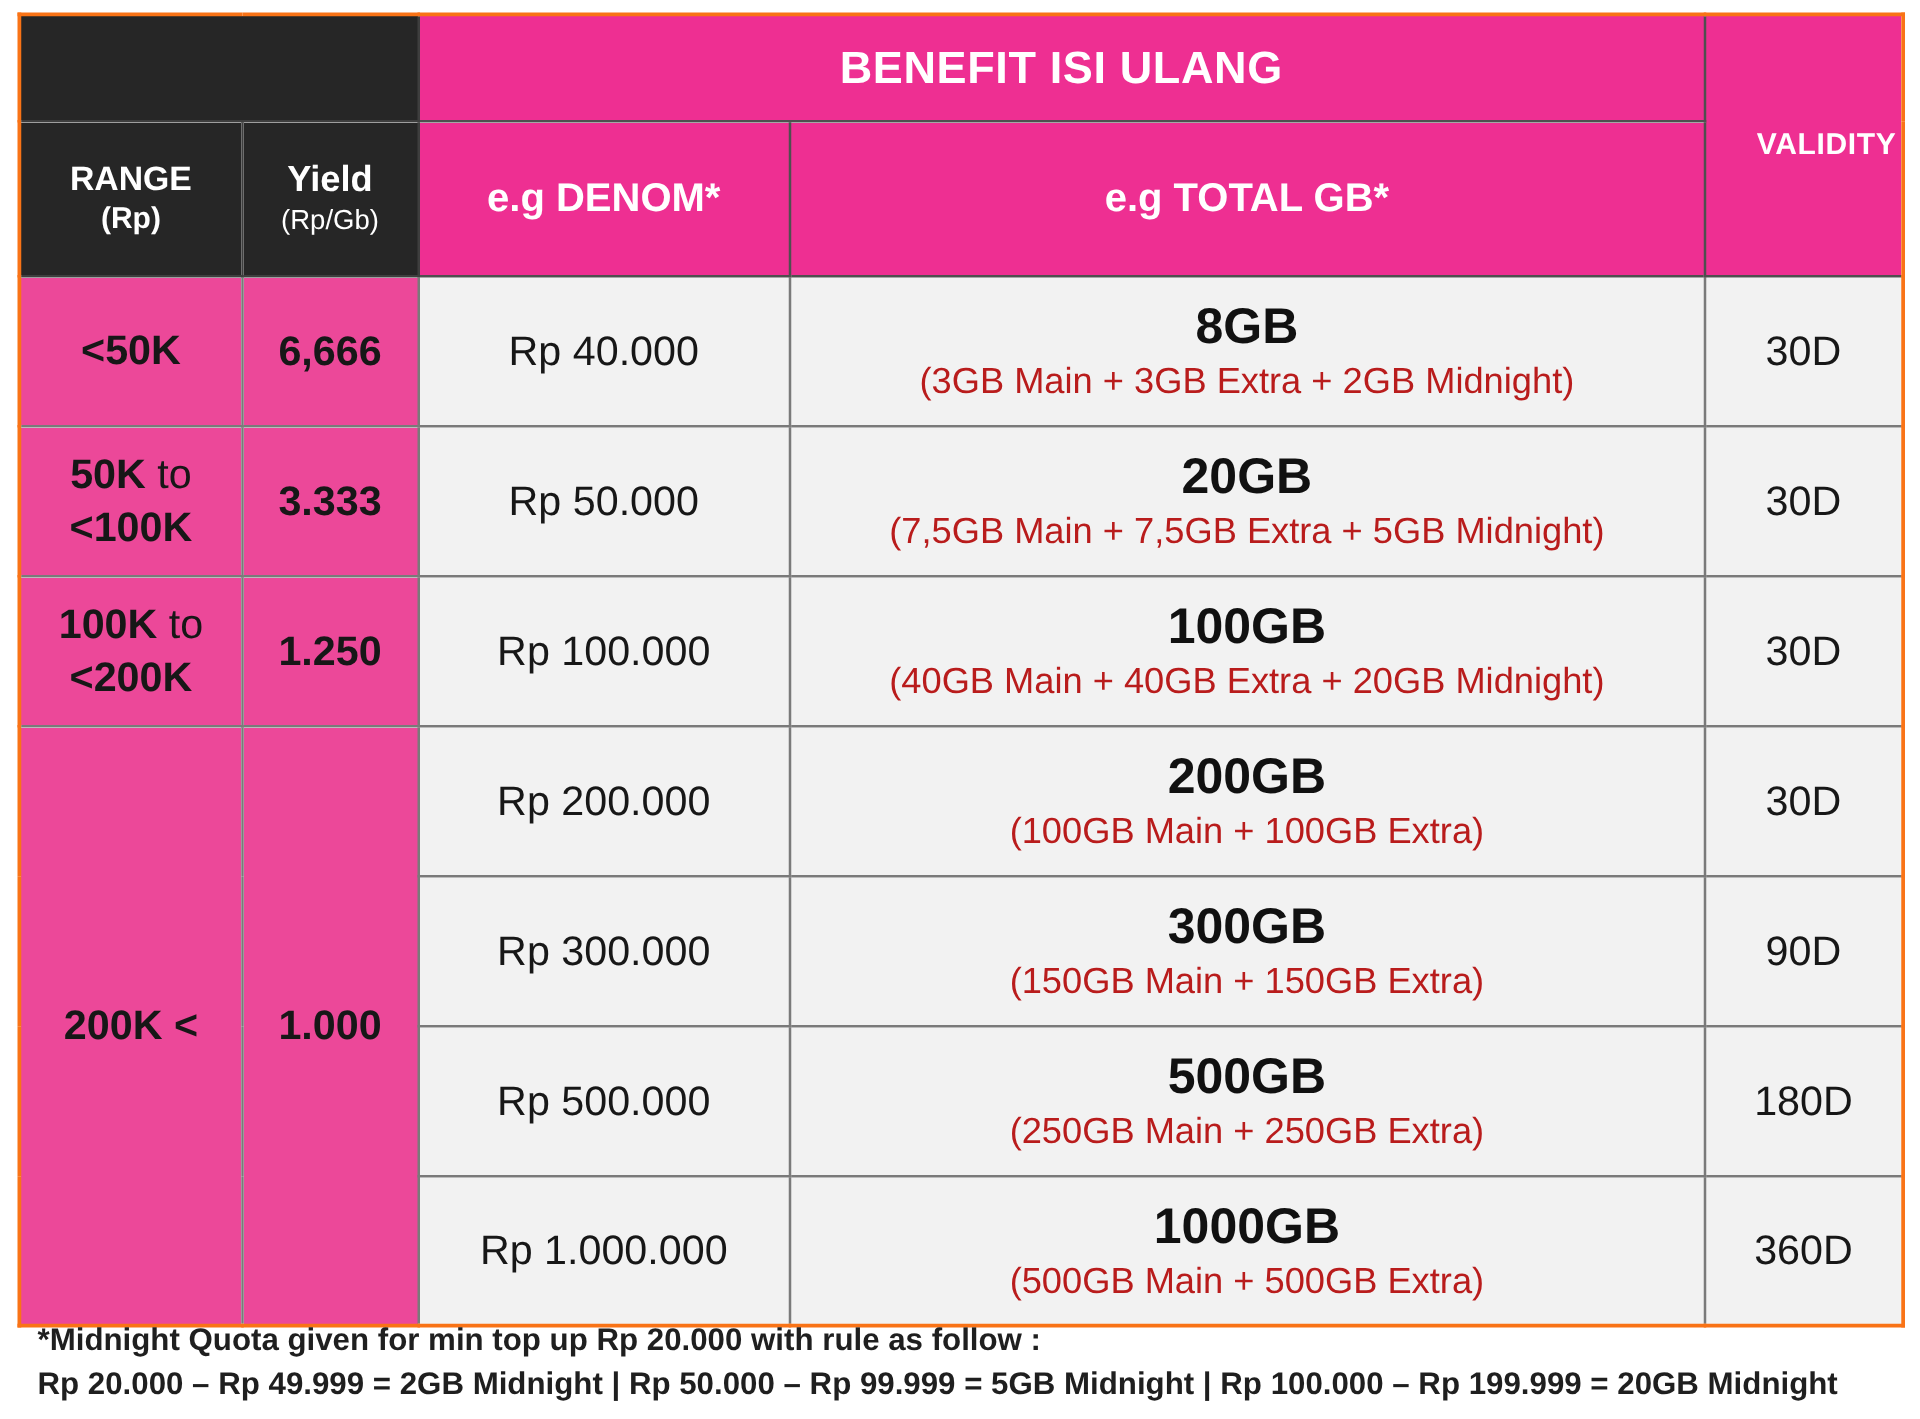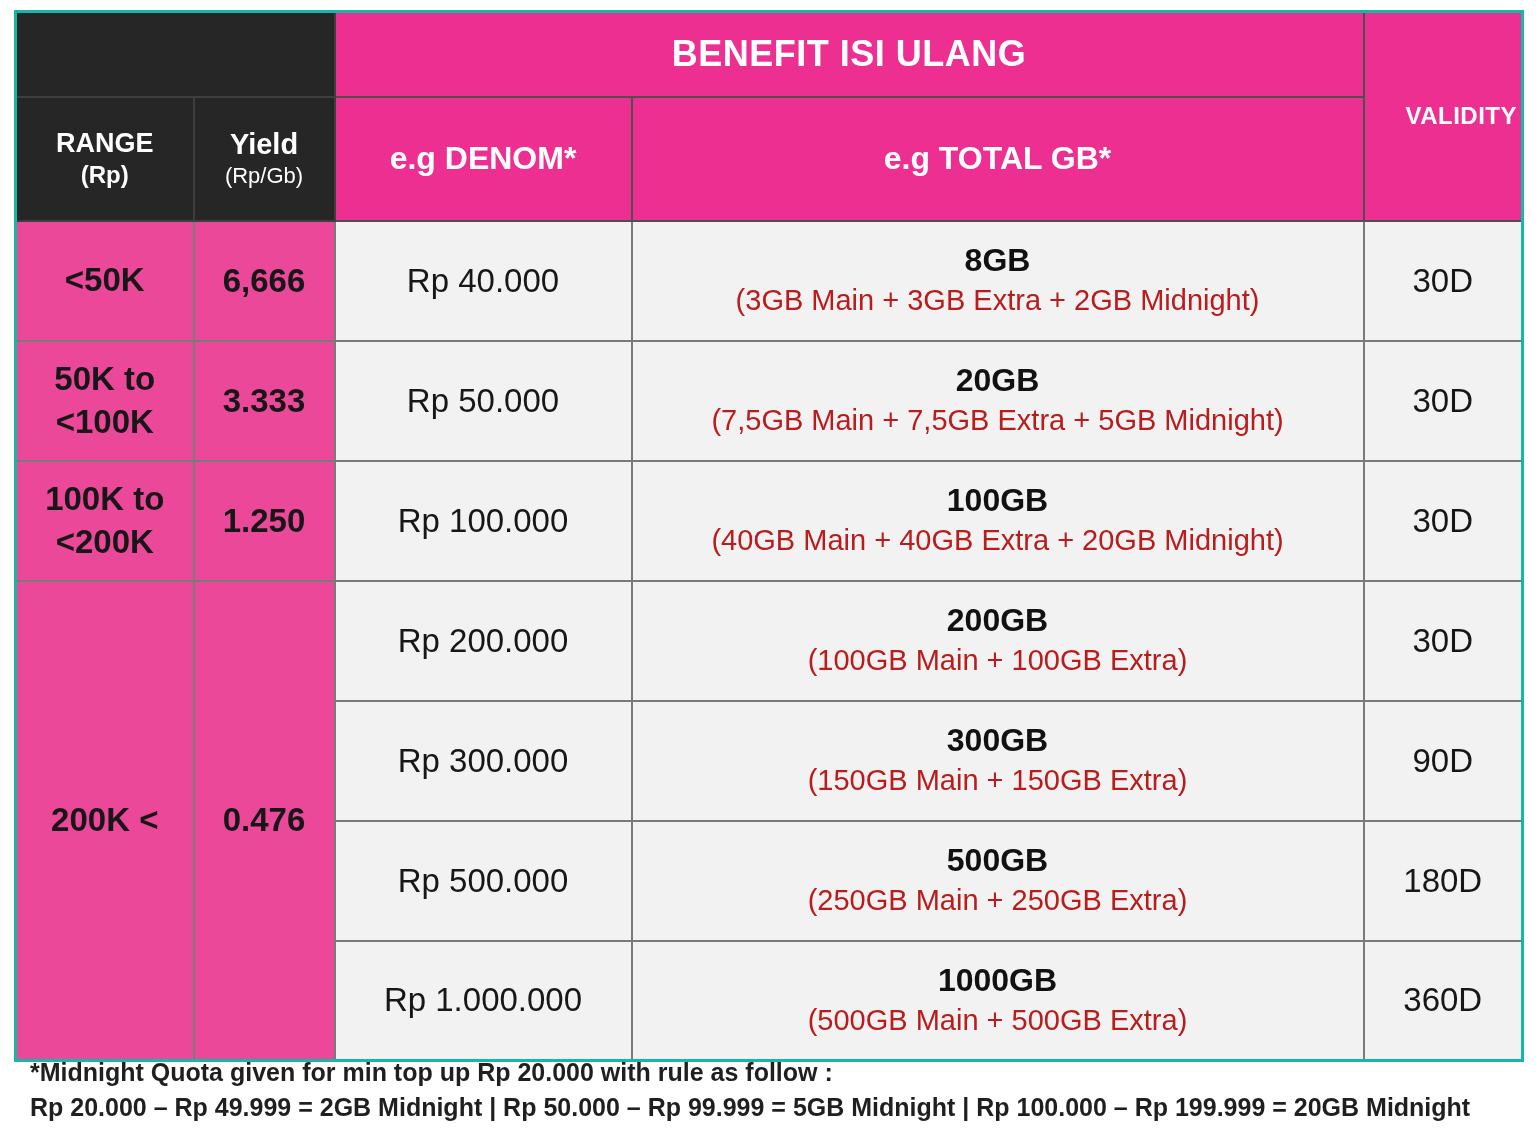--- a/index.html
+++ b/index.html
@@ -9,21 +9,21 @@
     font-family: "Liberation Sans", sans-serif;
     position: relative;
     overflow: hidden;
     color: #171717;
   }
   .table-wrap { position: absolute; left: 14px; top: 10px; }
   table.benefit {
     border-collapse: collapse;
     table-layout: fixed;
     width: 1507px;
-    border: 3px solid #14b8a6;
+    border: 3px solid #f97316;
   }
   td {
     border: 2px solid #7a7a7a;
     text-align: center;
     vertical-align: middle;
     padding: 0;
     overflow: hidden;
   }
   tr.h1 { height: 85px; }
   tr.h2 { height: 124px; }
@@ -36,25 +36,25 @@
 
   .benefit-title { font-size: 36px; font-weight: 700; letter-spacing: 0.5px; }
   .sub-label     { font-size: 32px; font-weight: 700; }
   .validity-label{ font-size: 24px; font-weight: 700; letter-spacing: 0.5px; padding-left: 37px; }
   .range-label   { font-size: 27px; font-weight: 700; line-height: 1.25; }
   .range-unit    { font-size: 24px; font-weight: 600; line-height: 1.25; }
   .yield-label   { font-size: 29px; font-weight: 700; line-height: 1.2; }
   .yield-unit    { font-size: 22px; font-weight: 400; line-height: 1.3; }
 
   .range-cell  { font-size: 33px; font-weight: 700; line-height: 1.3; }
-  .range-cell .rr { font-weight: 700; }
+  .range-cell .rr { font-weight: 400; }
   .rline { display: block; }
   .yield-cell  { font-size: 33px; font-weight: 700; }
   .denom-cell  { font-size: 33px; font-weight: 400; }
-  .gb     { font-size: 32px; font-weight: 700; color: #111111; line-height: 1.15; }
+  .gb     { font-size: 40px; font-weight: 700; color: #111111; line-height: 1.15; }
   .detail { font-size: 29px; font-weight: 400; color: #b91c1c; line-height: 1.25; margin-top: 3px; }
   .validity-val { font-size: 33px; font-weight: 400; }
 
   .footnote { position: absolute; left: 30px; top: 1058px; color: #1f1f1f; }
   .fn1 { font-size: 25px; font-weight: 600; margin-bottom: 6px; }
   .fn2 { font-size: 25px; font-weight: 700; }
 </style>
 </head>
 <body>
 
@@ -128,21 +128,21 @@
         <div class="detail">(40GB Main + 40GB Extra + 20GB Midnight)</div>
       </td>
       <td class="lightcell validity-val">30D</td>
     </tr>
 
     <tr class="r">
       <td class="graycell range-cell" rowspan="4">
         <div class="rline"><span class="rb">200K &lt;</span><span class="rr"></span></div>
         <div class="rline rb"></div>
       </td>
-      <td class="graycell yield-cell" rowspan="4">0.476</td>
+      <td class="graycell yield-cell" rowspan="4">1.000</td>
       <td class="lightcell denom-cell">Rp 200.000</td>
       <td class="lightcell">
         <div class="gb">200GB</div>
         <div class="detail">(100GB Main + 100GB Extra)</div>
       </td>
       <td class="lightcell validity-val">30D</td>
     </tr>
 
     <tr class="r">
       <td class="lightcell denom-cell">Rp 300.000</td>

